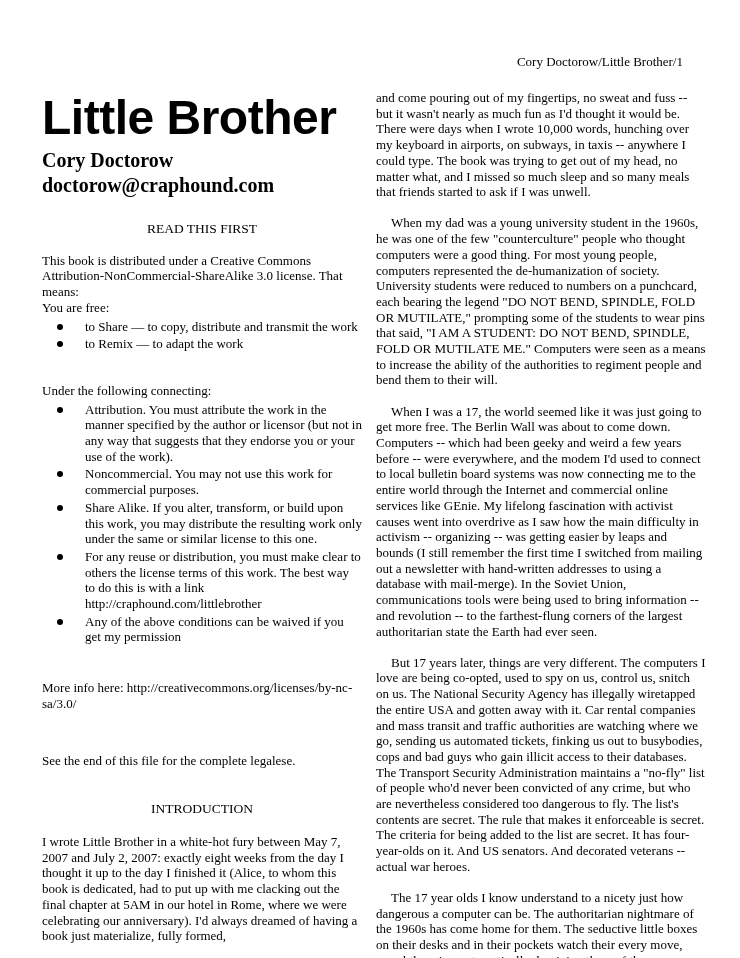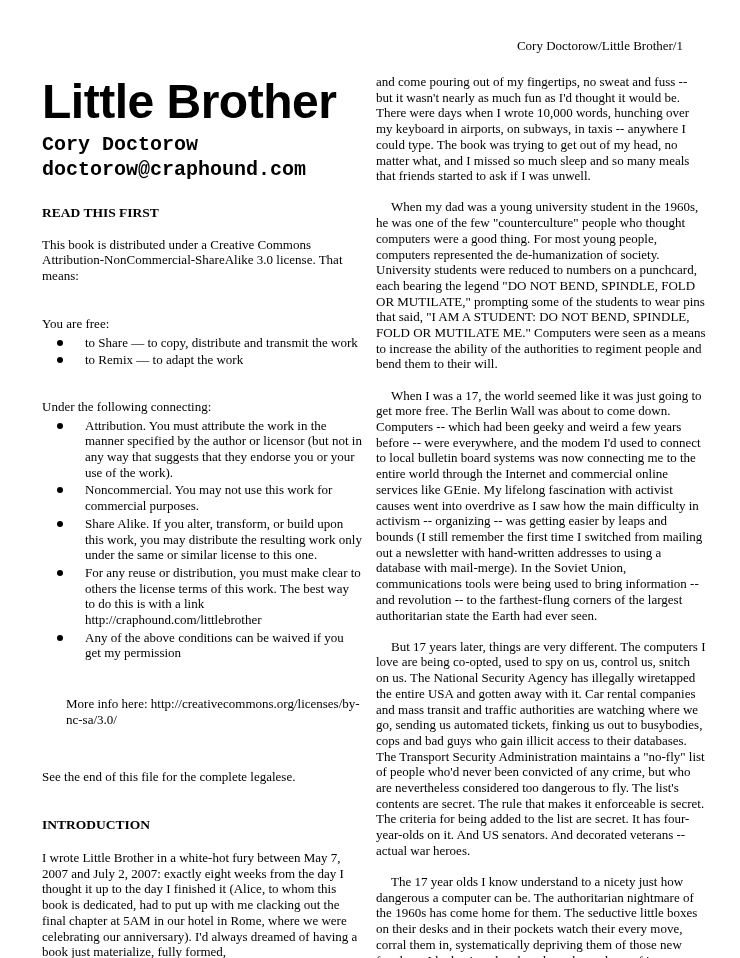--- a/index.html
+++ b/index.html
@@ -7,21 +7,21 @@
   body {
     width: 740px;
     height: 958px;
     margin: 0 auto;
     color: #000;
     overflow: hidden;
   }
   .page {
     width: 717px;
     height: 958px;
-    padding: 38px 34px 0 42px;
+    padding: 54px 34px 0 42px;
     background: #fff;
   }
   .running-header {
     text-align: right;
     font-family: "Liberation Serif", serif;
     font-size: 13px;
     line-height: 15px;
   }
   .columns {
     display: flex;
@@ -41,52 +41,53 @@
   
   .book-title {
     font-family: "Liberation Sans", sans-serif;
     font-weight: bold;
     font-size: 48px;
     line-height: 42px;
     letter-spacing: -0.5px;
     margin-top: 16px;
   }
   .author-line {
-    font-family: Liberation Mono, monospace;
+    font-family: Liberation Serif, serif;
     font-weight: bold;
     font-size: 20px;
     line-height: 25px;
   }
   .author-name { margin-top: 9px; }
 
   
   .section-heading {
-    font-weight: bold;
+    font-weight: normal;
     font-size: 13.5px;
+    text-align: center;
   }
   .read-first { margin-top: 23px; }
   .license-intro { margin-top: 16px; }
-  .free-heading { margin-top: 32px; }
+  .free-heading { }
   .bullet-list { margin-top: 3px; }
   .bullet-item {
     display: flex;
     padding-left: 15px;
     margin-top: 2px;
   }
   .bullet-dot {
     width: 6px;
     height: 6px;
     border-radius: 50%;
     background: #000;
     flex: none;
     margin-top: 5px;
   }
   .bullet-text { padding-left: 22px; }
   .conditions-heading { margin-top: 31px; }
-  .more-info { margin-top: 35px; margin-left: 24px; }
+  .more-info { margin-top: 35px; }
   .legalese  { margin-top: 41px; }
   .introduction-heading { margin-top: 33px; }
   .introduction-paragraph { margin-top: 17px; }
 
   
   .body-paragraphs p { margin-bottom: 15.5px; }
   .body-paragraphs p + p { text-indent: 15px; }
 </style>
 </head>
 <body>

